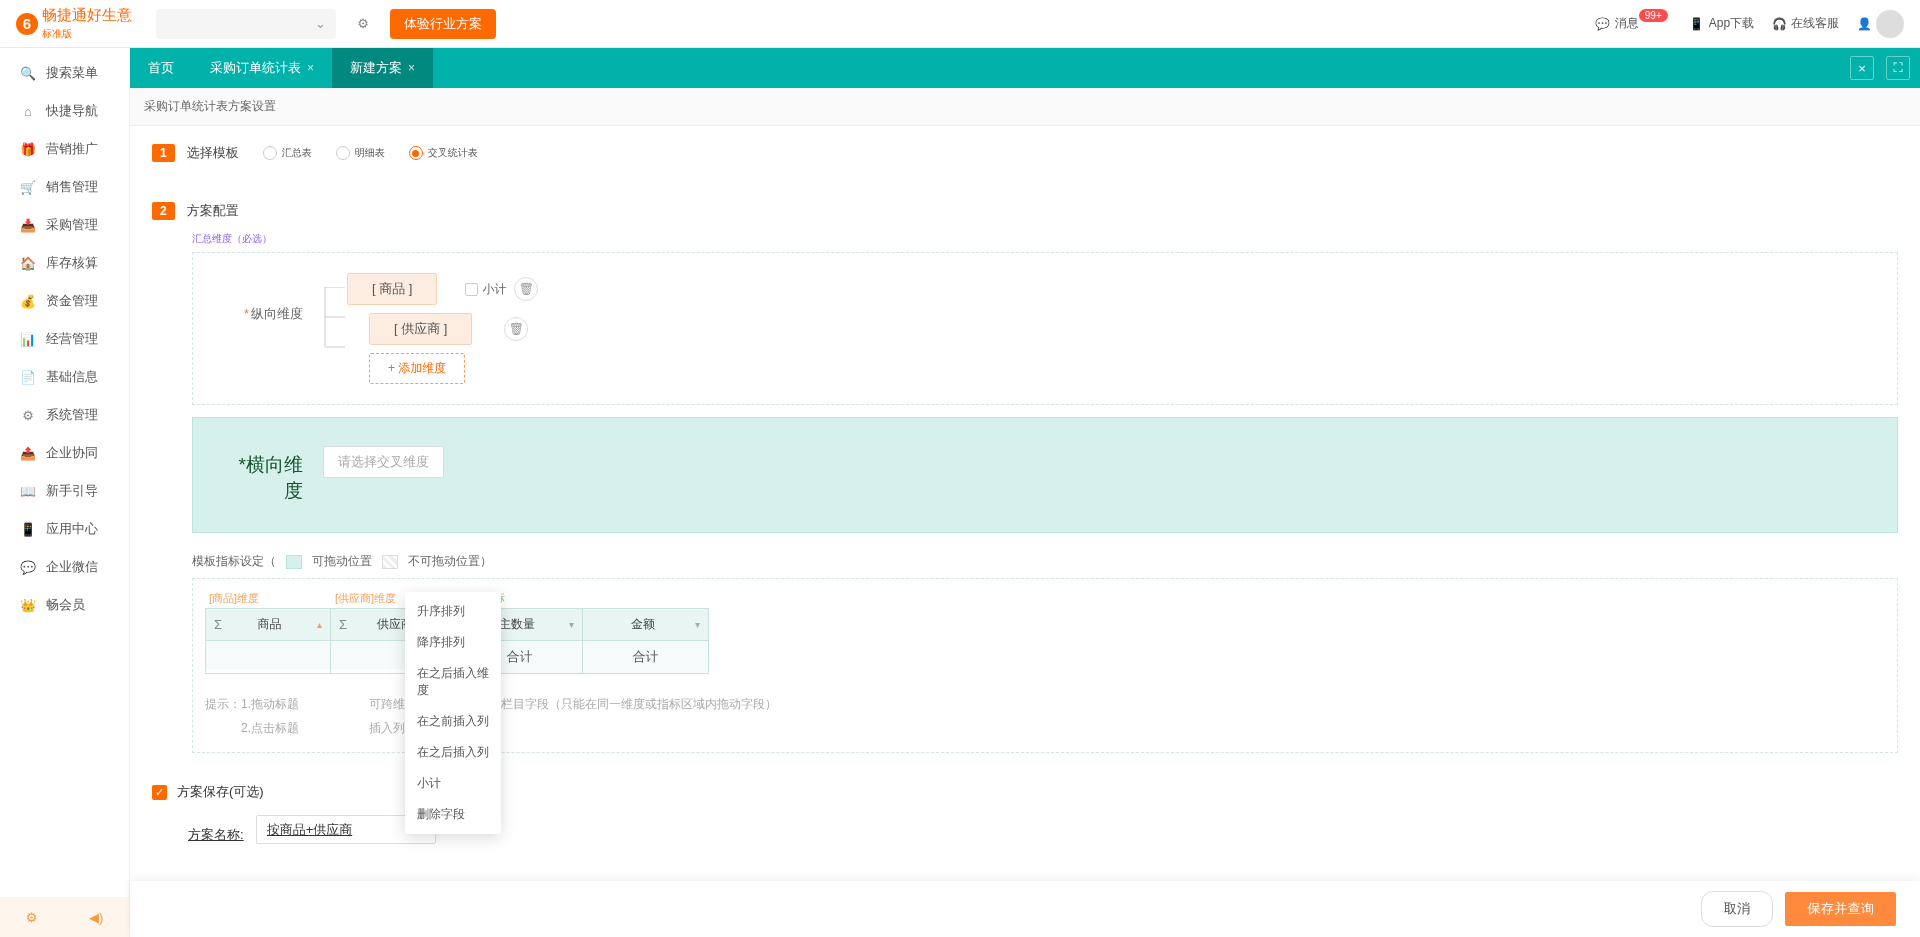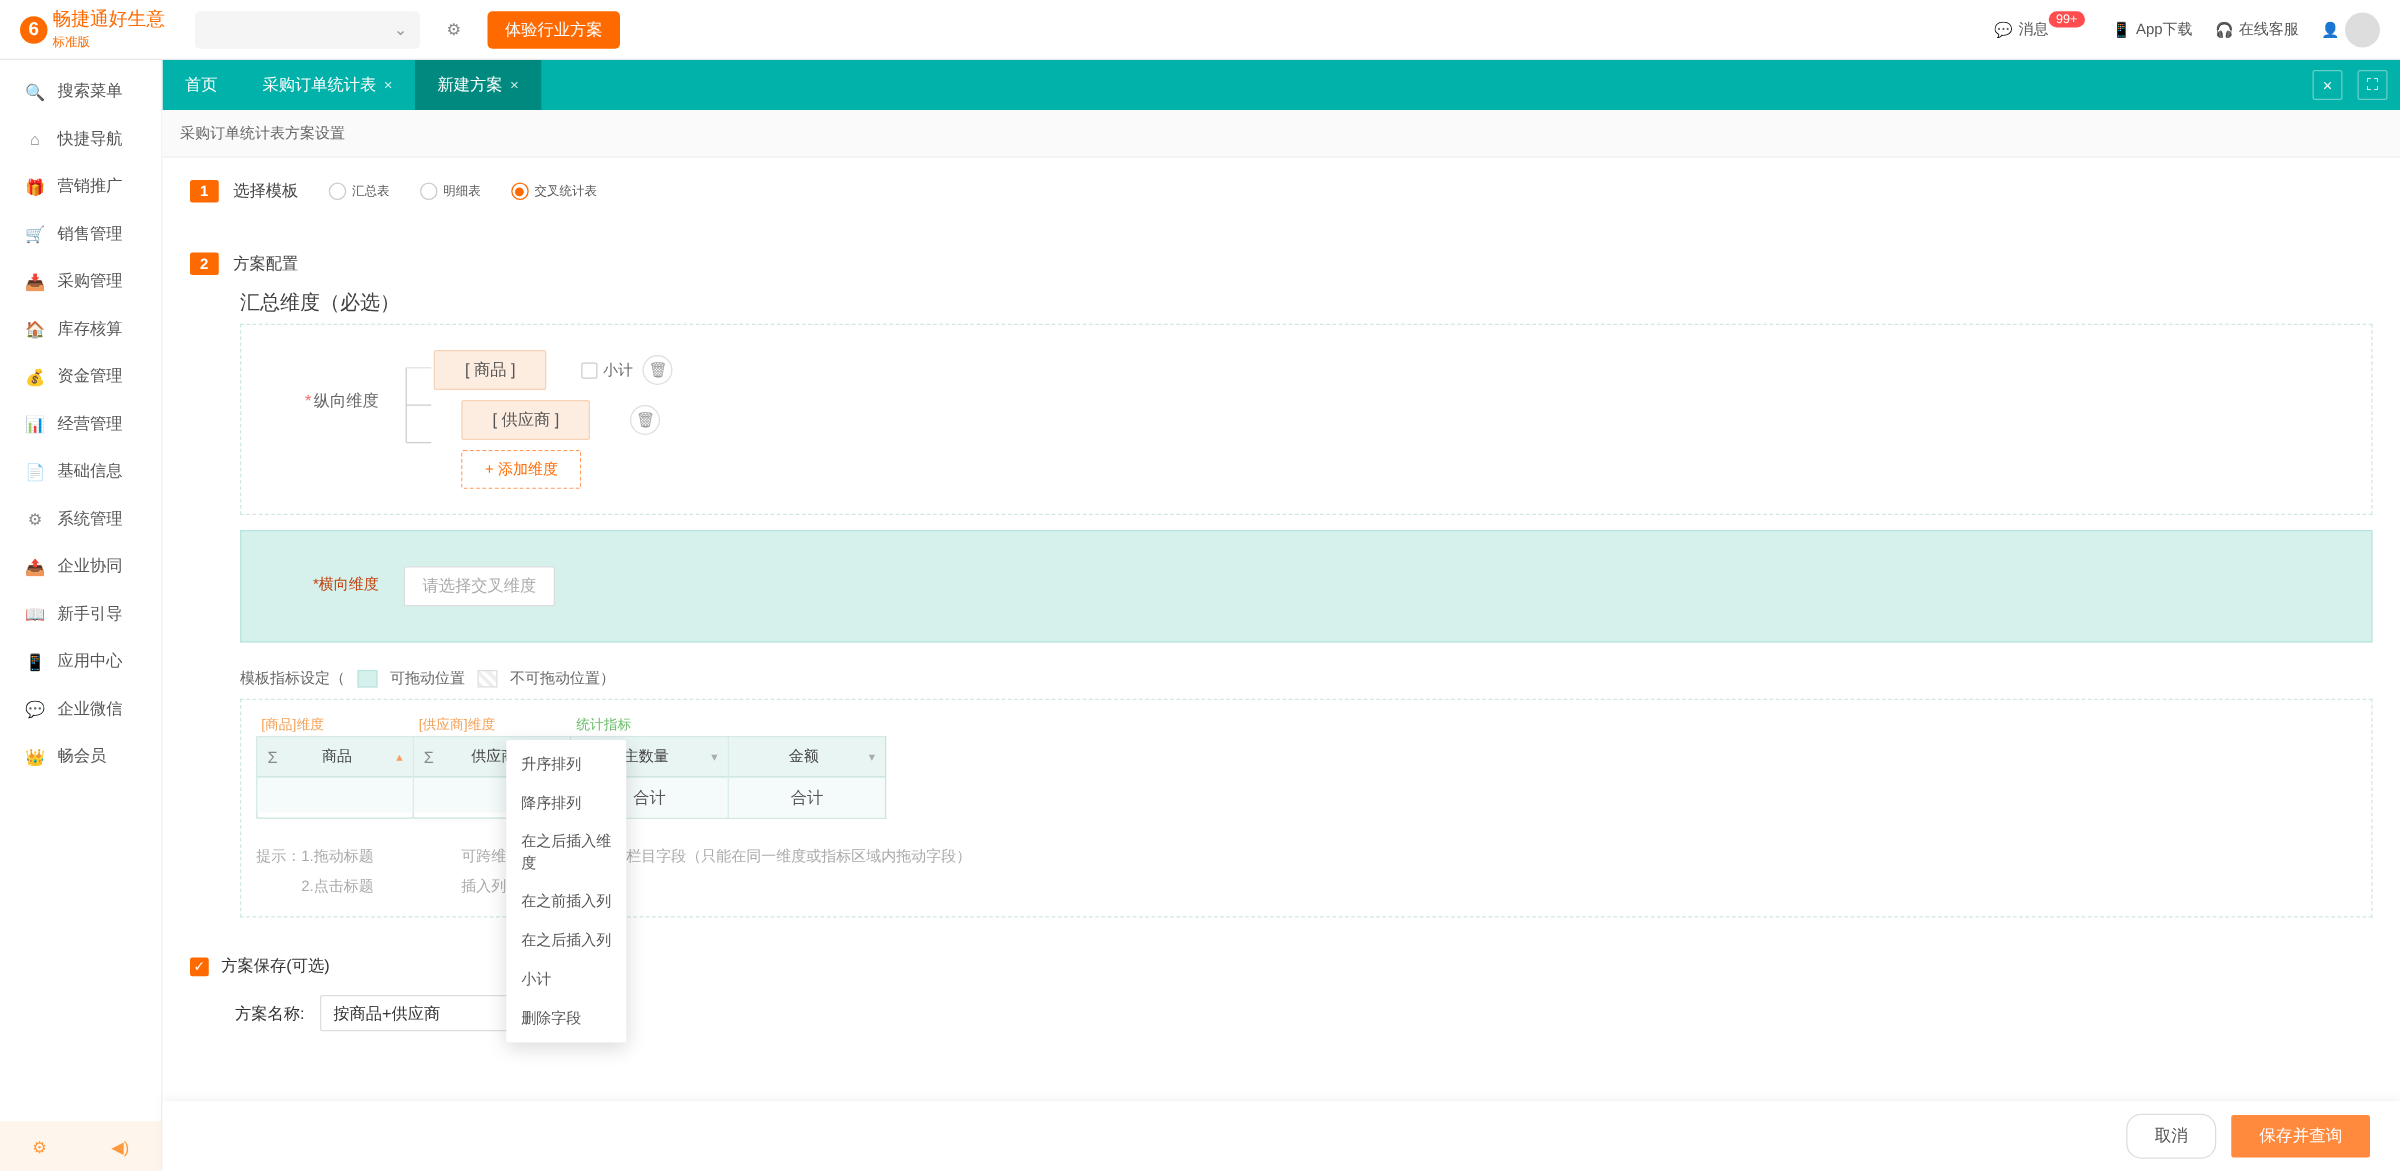--- a/index.html
+++ b/index.html
@@ -44,27 +44,27 @@
     .step-row { display: flex; align-items: center; gap: 12px; margin: 8px 0 12px 0; }
     .step-badge { background: #ff6a00; color: #fff; font-size: 12px; padding: 2px 8px; border-radius: 2px; font-weight: bold; }
     .step-title { font-size: 13px; color: #444; font-weight: 500; }
     .radio-group { display: flex; gap: 24px; margin-left: 12px; }
     .radio-item { display: flex; align-items: center; gap: 5px; cursor: pointer; font-size: 10px; color: #555; }
     .radio { width: 14px; height: 14px; border: 1px solid #ccc; border-radius: 50%; display: inline-flex; align-items: center; justify-content: center; }
     .radio.checked { border-color: #ff6a00; }
     .radio.checked::after { content: ''; width: 7px; height: 7px; background: #ff6a00; border-radius: 50%; }
     
     .config-box { margin-left: 40px; }
-    .dim-section-title { font-size: 16px; color: #404040; margin: 6px 0; }
+    .dim-section-title { font-size: 10px; color: #8b5cf6; margin: 6px 0; }
     .dim-frame { border: 1px dashed #d0e8e5; padding: 20px 30px; margin: 6px 0 12px 0; position: relative; }
     .dim-frame.highlight { background: #d6f0ec; border: 1px solid #b8e5df; padding: 28px 30px; }
     .dim-row { display: flex; align-items: flex-start; gap: 20px; }
     .dim-label { width: 80px; text-align: right; padding-top: 32px; font-size: 13px; color: #666; }
     .dim-label .required { color: #f56c6c; margin-right: 2px; }
-    .dim-label-single { width: 80px; text-align: right; font-size: 12px; color: #c2410c; padding-top: 6px; }
+    .dim-label-single { width: 80px; text-align: right; font-size: 19px; color: #14532d; padding-top: 6px; }
     
     .tree-area { display: flex; flex-direction: column; gap: 8px; }
     .tree-node { display: flex; align-items: center; gap: 8px; }
     .dim-tag { background: #fdece0; border: 1px solid #f8d2b6; color: #555; padding: 6px 24px; border-radius: 2px; font-size: 13px; min-width: 86px; text-align: center; }
     .checkbox-item { display: flex; align-items: center; gap: 4px; font-size: 12px; color: #666; }
     .checkbox { width: 13px; height: 13px; border: 1px solid #ccc; border-radius: 2px; }
     .del-btn { width: 24px; height: 24px; display: flex; align-items: center; justify-content: center; color: #999; cursor: pointer; border: 1px solid #ddd; border-radius: 50%; font-size: 12px; }
     .add-dim-btn { border: 1px dashed #ff9a5a; color: #ff6a00; padding: 6px 18px; border-radius: 2px; cursor: pointer; background: #fff; font-size: 12px; }
     
     .select-placeholder { background: #fff; border: 1px solid #ddd; padding: 6px 14px; color: #aaa; border-radius: 2px; min-width: 110px; display: inline-block; }
@@ -88,21 +88,21 @@
     .grid-head .chev.grey { color: #aaa; }
     .grid-body { background: #f5fbfa; padding: 7px 8px; text-align: center; font-size: 13px; color: #555; min-height: 28px; }
     
     .context-menu { position: absolute; left: 275px; top: 504px; background: #fff; box-shadow: 0 4px 16px rgba(0,0,0,0.15); border-radius: 2px; width: 96px; z-index: 100; padding: 4px 0; }
     .context-item { padding: 7px 12px; font-size: 12px; color: #555; cursor: pointer; }
     
     .hints { font-size: 12px; color: #aaa; margin-top: 18px; line-height: 2; }
     
     .save-row { display: flex; align-items: center; gap: 10px; padding: 10px 22px; margin-top: 10px; }
     .save-check { width: 15px; height: 15px; background: #ff6a00; border-radius: 2px; display: inline-flex; align-items: center; justify-content: center; color: #fff; font-size: 11px; }
-    .name-row { display: flex; align-items: center; gap: 12px; padding: 4px 22px 20px 58px; }
+    .name-row { display: flex; align-items: flex-end; gap: 12px; padding: 4px 22px 20px 58px; text-decoration: underline; }
     .name-input { border: 1px solid #ddd; padding: 6px 10px; border-radius: 2px; width: 180px; font-size: 13px; color: #333; }
     
     .footer-bar { position: fixed; bottom: 0; right: 0; left: 130px; height: 56px; background: #fff; box-shadow: 0 -2px 8px rgba(0,0,0,0.06); display: flex; align-items: center; justify-content: flex-end; padding: 0 24px; gap: 12px; }
     .btn-cancel { border: 1px solid #ddd; background: #fff; padding: 8px 22px; border-radius: 12px; cursor: pointer; color: #555; }
     .btn-save { background: #ff8a3d; color: #fff; border: none; padding: 8px 22px; border-radius: 2px; cursor: pointer; }
   </style>
 </head>
 <body>
 
 <div class="header">

